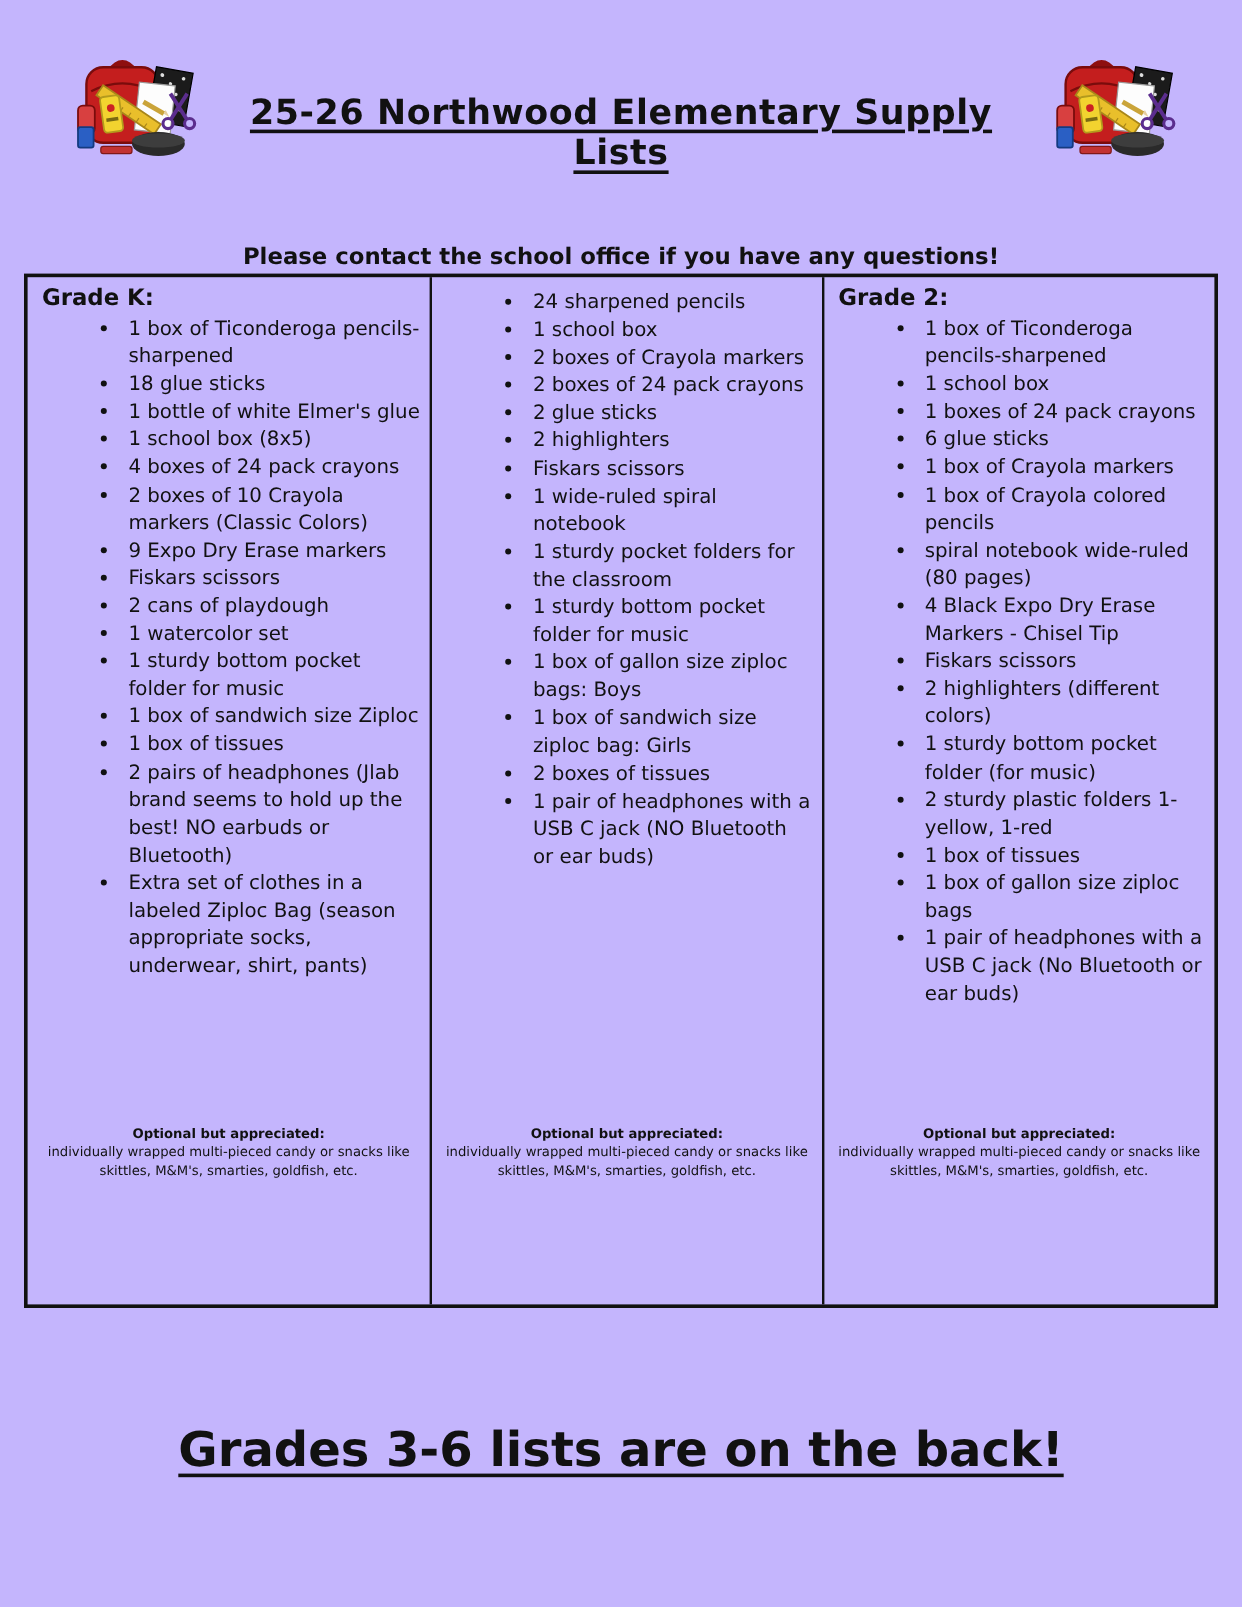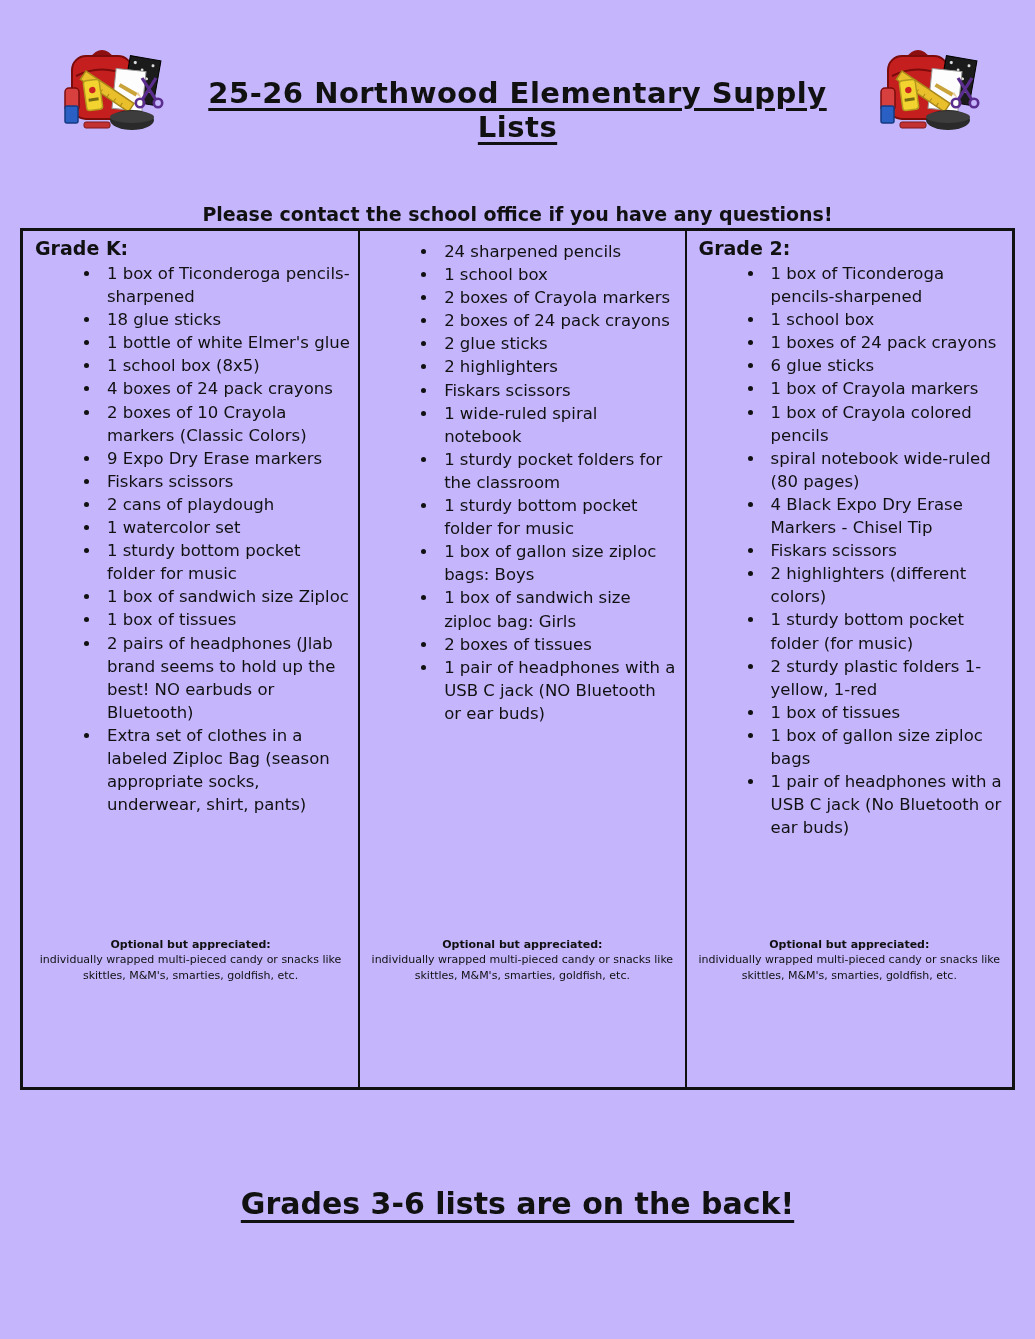--- a/index.html
+++ b/index.html
@@ -81,21 +81,21 @@
     font-size: 11px;
     line-height: 1.4;
   }
   .optional-heading { font-weight: bold; }
 
   
   .footer-note {
     position: absolute;
     top: 1186px; left: 0; right: 0;
     text-align: center;
-    font-size: 30px;
+    font-size: 40px;
     font-weight: bold;
     text-decoration: underline;
     text-decoration-thickness: 3px;
     text-underline-offset: 6px;
   }
 </style>
 </head>
 <body>
 
 <div class="page">

